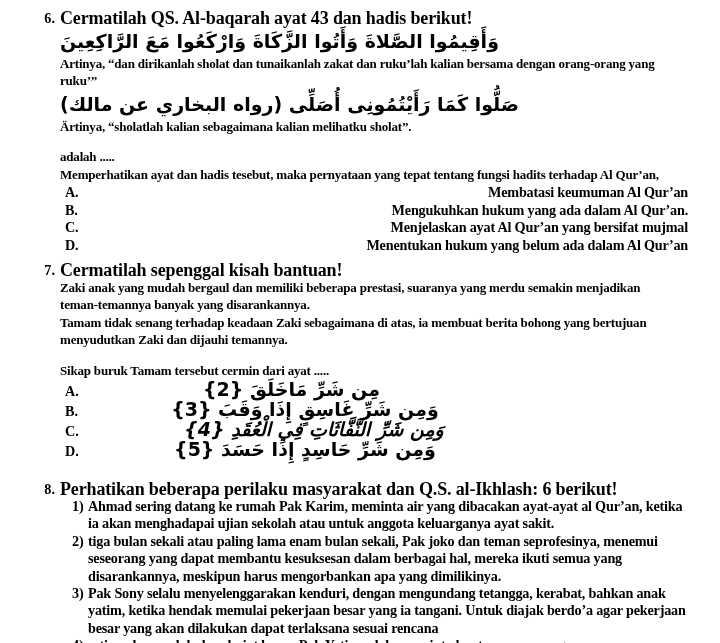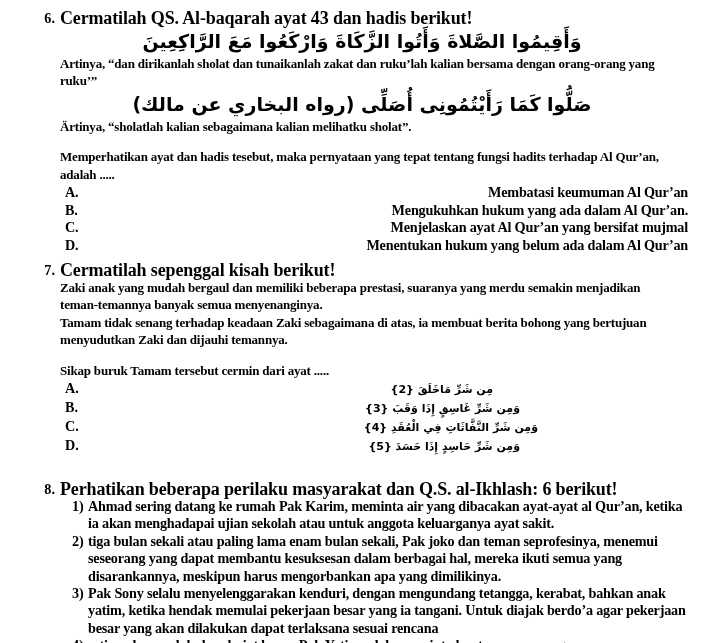--- a/index.html
+++ b/index.html
@@ -56,21 +56,21 @@
     font-size: 13px;
     line-height: 17.4px;
     text-align: left;
     letter-spacing: -0.2px;
     font-weight: 600;
   }
 
   
   .arabic {
     direction: rtl;
-    text-align: center;
+    text-align: left;
     font-family: "DejaVu Sans", "Liberation Sans", sans-serif;
     font-size: 19px;
     line-height: 28px;
     font-weight: 700;
     white-space: nowrap;
   }
   .arabic-verse {
     padding-right: 24px;
   }
   .arabic-hadith {
@@ -107,30 +107,30 @@
     flex: 0 0 30px;
     width: 30px;
     padding-left: 5px;
     font-size: 14.2px;
     font-weight: 600;
     box-sizing: border-box;
   }
   .option-ar .opt-ar-text {
     flex: 1 1 auto;
     direction: rtl;
-    text-align: right;
+    text-align: center;
     font-family: "DejaVu Sans", "Liberation Sans", sans-serif;
-    font-size: 11px;
+    font-size: 19px;
     line-height: 19px;
     font-weight: 700;
     white-space: nowrap;
   }
   .ar-pad-a { padding-right: 195px; }
   .ar-pad-b { padding-right: 168px; }
-  .ar-pad-c { padding-right: 150px; }
+  .ar-pad-c { padding-right: 150px; font-style: italic; }
   .ar-pad-d { padding-right: 168px; }
 
   
   .sublist { margin-top: 0px; }
   .subitem {
     display: flex;
     align-items: flex-start;
     font-size: 14.2px;
     line-height: 17.4px;
     letter-spacing: -0.2px;
@@ -166,22 +166,22 @@
 
       <div class="para">Artinya, “dan dirikanlah sholat dan tunaikanlah zakat dan ruku’lah kalian bersama dengan orang-orang yang</div>
       <div class="para">ruku’”</div>
 
       <div class="arabic arabic-hadith">صَلُّوا كَمَا رَأَيْتُمُونِى أُصَلِّى (رواه البخاري عن مالك)</div>
 
       <div class="para">Ärtinya, “sholatlah kalian sebagaimana kalian melihatku sholat”.</div>
 
       <div class="spacer-md"></div>
 
+      <div class="para">adalah .....</div>
       <div class="para">Memperhatikan ayat dan hadis tesebut, maka pernyataan yang tepat tentang fungsi hadits terhadap Al Qur’an,</div>
-      <div class="para">adalah .....</div>
 
       <div class="options">
         <div class="option">
           <span class="opt-letter">A.</span>
           <span class="opt-text">Membatasi keumuman Al Qur’an</span>
         </div>
         <div class="option">
           <span class="opt-letter">B.</span>
           <span class="opt-text">Mengukuhkan hukum yang ada dalam Al Qur’an.</span>
         </div>
@@ -195,24 +195,24 @@
         </div>
       </div>
 
     </div>
   </div>
 
   <div class="blk question" id="q7">
     <div class="q-num">7.</div>
     <div class="q-body">
 
-      <div class="q-title">Cermatilah sepenggal kisah berikut!</div>
+      <div class="q-title">Cermatilah sepenggal kisah bantuan!</div>
 
       <div class="para">Zaki anak yang mudah bergaul dan memiliki beberapa prestasi, suaranya yang merdu semakin menjadikan</div>
-      <div class="para">teman-temannya banyak semua menyenanginya.</div>
+      <div class="para">teman-temannya banyak yang disarankannya.</div>
       <div class="para">Tamam tidak senang terhadap keadaan Zaki sebagaimana di atas, ia membuat berita bohong yang bertujuan</div>
       <div class="para">menyudutkan Zaki dan dijauhi temannya.</div>
 
       <div class="spacer-md"></div>
 
       <div class="para">Sikap buruk Tamam tersebut cermin dari ayat .....</div>
 
       <div class="options">
         <div class="option-ar">
           <span class="opt-letter">A.</span>

